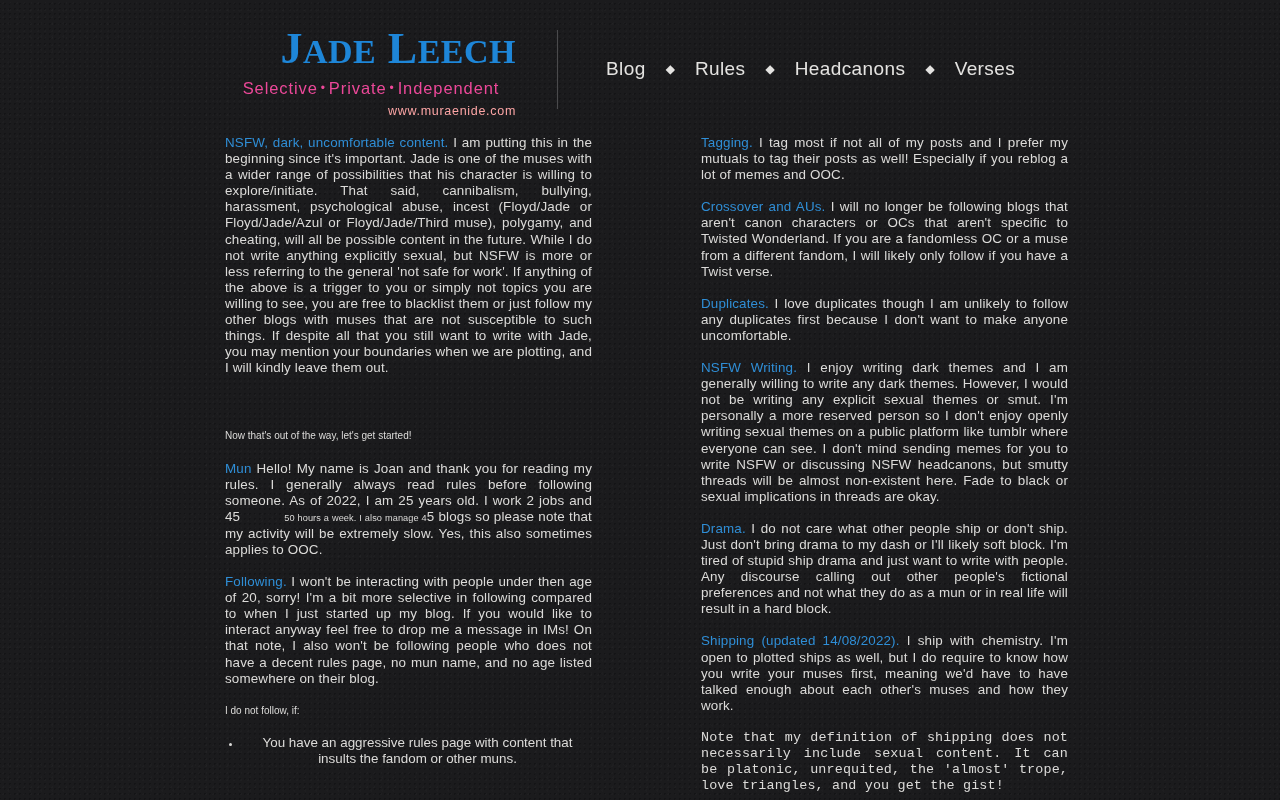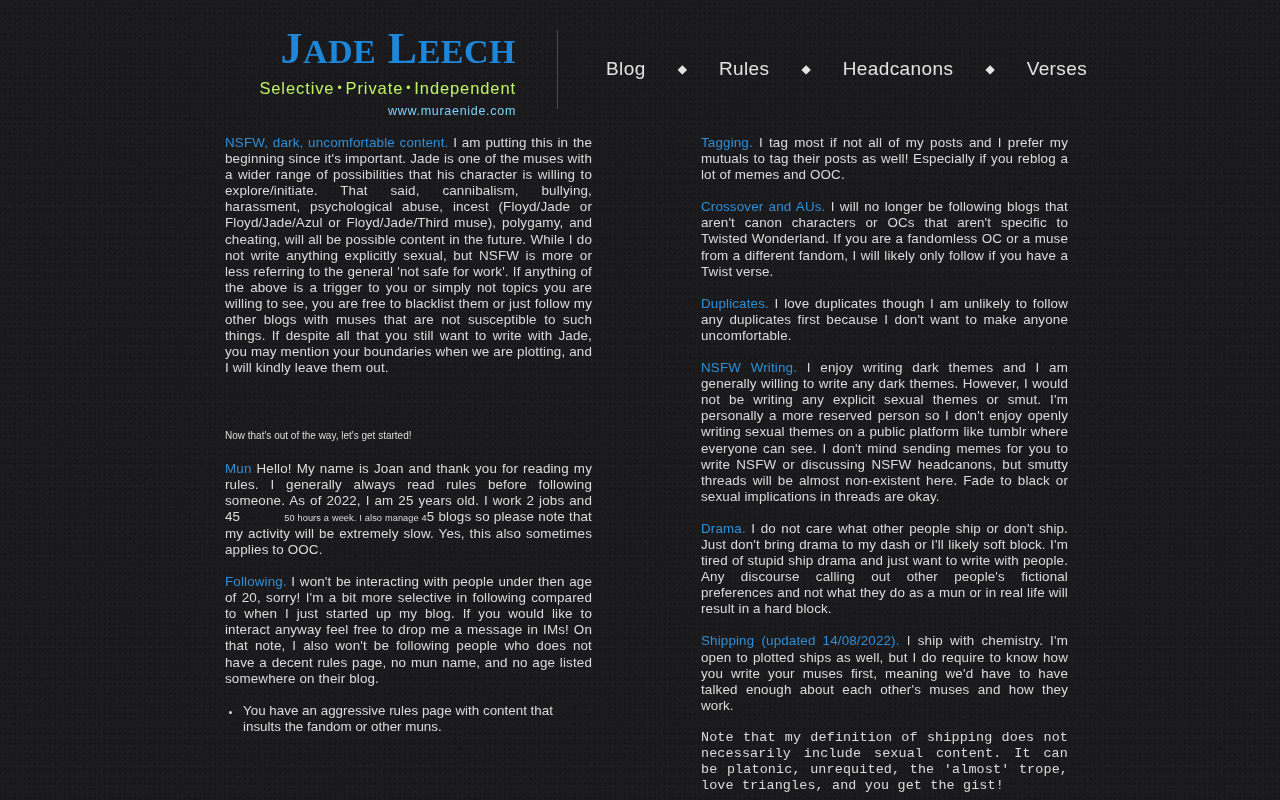--- a/index.html
+++ b/index.html
@@ -45,54 +45,54 @@
     margin: 0;
     white-space: nowrap;
     text-align: right;
   }
   .brand-title .small-caps {
     font-size: 34px;
   }
   .brand-tagline {
     font-size: 16.5px;
     line-height: 22px;
-    color: #bef264;
+    color: #ec4899;
     letter-spacing: 0.9px;
     margin: 3px 0 0 0;
-    text-align: right;
+    text-align: center;
     font-weight: 300;
   }
   .brand-tagline .sep {
     font-size: 12px;
     vertical-align: 2px;
     padding: 0 3px;
   }
   .brand-url {
     font-size: 12.5px;
     line-height: 16px;
-    color: #7dd3fc;
+    color: #fca5a5;
     letter-spacing: 0.7px;
     margin: 4px 0 0 0;
     text-align: right;
   }
   .header-divider {
     position: absolute;
     left: 557px;
     top: 30px;
     width: 1px;
     height: 79px;
     background: #4a4a4c;
   }
   .main-nav {
     position: absolute;
     left: 600px;
     top: 54px;
     display: flex;
     align-items: center;
-    gap: 12px;
+    gap: 0px;
   }
   .nav-link {
     font-size: 19px;
     line-height: 26px;
     color: #e4e3e1;
     text-decoration: none;
     letter-spacing: 0.4px;
     padding: 2px 6px;
     cursor: pointer;
   }
@@ -153,21 +153,21 @@
     margin: 14px 0 0 0;
     padding: 0 0 0 17px;
     list-style: disc;
   }
   ul.rules-list li {
     font-size: 13.4px;
     line-height: 16.1px;
     color: #dcdbd9;
     margin: 0 0 10px 0;
     padding-left: 1px;
-    text-align: left;
+    text-align: center;
   }
   ul.rules-list li::marker { color: #dcdbd9; font-size: 11px; }
   .tight { margin-bottom: 0; }
   .nospace { margin-top: 0; font-family: Liberation Mono, monospace; }
 </style>
 </head>
 <body>
 
 <header class="site-header">
 
@@ -208,20 +208,21 @@
     <p class="plain">Now that's out of the way, let's get started!</p>
 
     <p class="body">
       <span class="lead-in">Mun</span><span> Hello! My name is Joan and thank you for reading my rules. I generally always read rules before following someone. As of 2022, I am 25 years old. I work 2 jobs and 45</span><span class="tiny">50 hours a week. I also manage 4</span><span>5 blogs so please note that my activity will be extremely slow. Yes, this also sometimes applies to OOC.</span>
     </p>
 
     <p class="body">
       <span class="lead-in">Following.</span><span> I won't be interacting with people under then age of 20, sorry! I'm a bit more selective in following compared to when I just started up my blog. If you would like to interact anyway feel free to drop me a message in IMs! On that note, I also won't be following people who does not have a decent rules page, no mun name, and no age listed somewhere on their blog.</span>
     </p>
 
+    <p class="plain tight">I do not follow, if:</p>
 
     <ul class="rules-list">
       <li>You have an aggressive rules page with content that insults the fandom or other muns.</li>
     </ul>
 
   </section>
 
   <section class="col">
 
     <p class="body">

